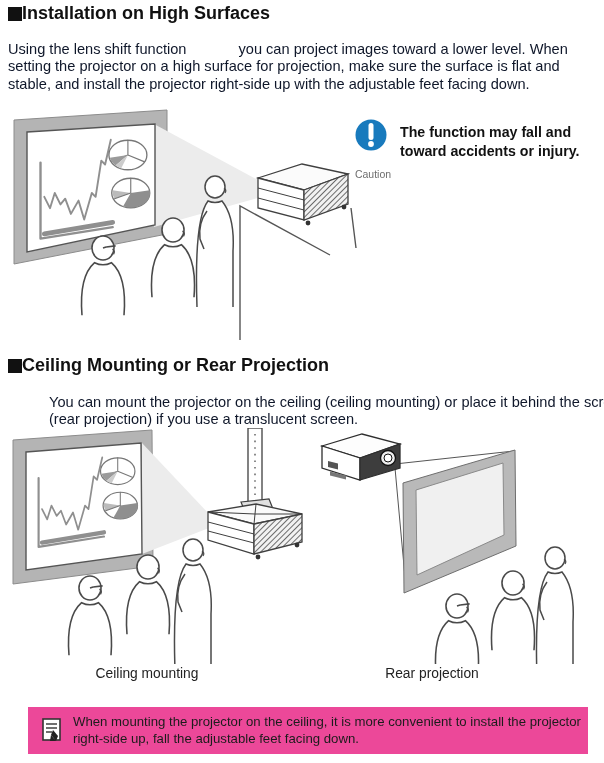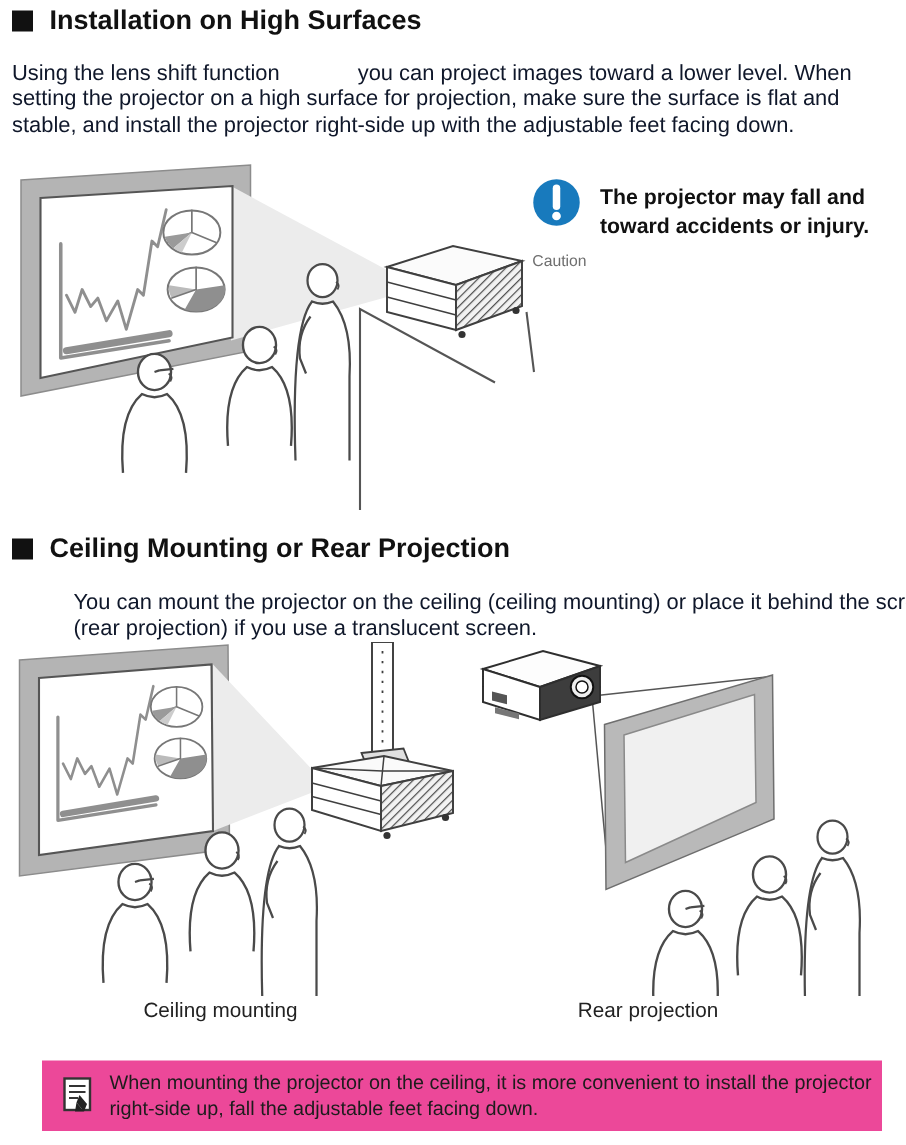--- a/index.html
+++ b/index.html
@@ -1,21 +1,21 @@
 <!DOCTYPE html>
 <html><head>
 <meta charset="utf-8">
 <style>
   html,body{margin:0;padding:0;background:#fff;}
   .page{
     position:relative;width:604px;height:763px;background:#fff;overflow:hidden;
     font-family:"Liberation Sans","DejaVu Sans",sans-serif;color:#1a1a1a;
   }
   .sec-heading{
-    position:absolute;left:8px;display:flex;align-items:center;gap:11px;
+    position:absolute;left:8px;display:flex;align-items:center;
     font-size:18px;font-weight:bold;color:#111;white-space:nowrap;
   }
   .sec-heading .sq{width:14px;height:14px;background:#111;flex:0 0 auto;}
   .para{
     position:absolute;left:8px;width:592px;font-size:14.6px;line-height:17.7px;color:#0f172a;
   }
   .gap-spacer{display:inline-block;width:52px;}
   .illus{position:absolute;}
   .caption{
     position:absolute;top:666px;width:200px;text-align:center;
@@ -118,21 +118,21 @@
   <div class="caution-block">
     <div class="caution-icon-col">
       <svg width="34" height="34" viewBox="-17 -17 34 34">
         <circle cx="0" cy="0" r="15.5" fill="#187abd"></circle>
         <path d="M0,-9.5 L0,2.5" stroke="#fff" stroke-width="5" stroke-linecap="round"></path>
         <circle cx="0" cy="9" r="2.9" fill="#fff"></circle>
       </svg>
       <div class="caution-label">Caution</div>
     </div>
     <div class="caution-text">
-      <span>The projector may fall and</span>
+      <span>The function may fall and</span>
       <span>toward accidents or injury.</span>
     </div>
   </div>
 
   <div class="sec-heading" style="top:355px;">
     <div class="sq"></div>
     <span>Ceiling Mounting or Rear Projection</span>
   </div>
 
   <p class="para" style="top:379px;margin-left:41px;">You can mount the projector on the ceiling (ceiling mounting) or place it behind the screen (rear projection) if you use a translucent screen.</p>

